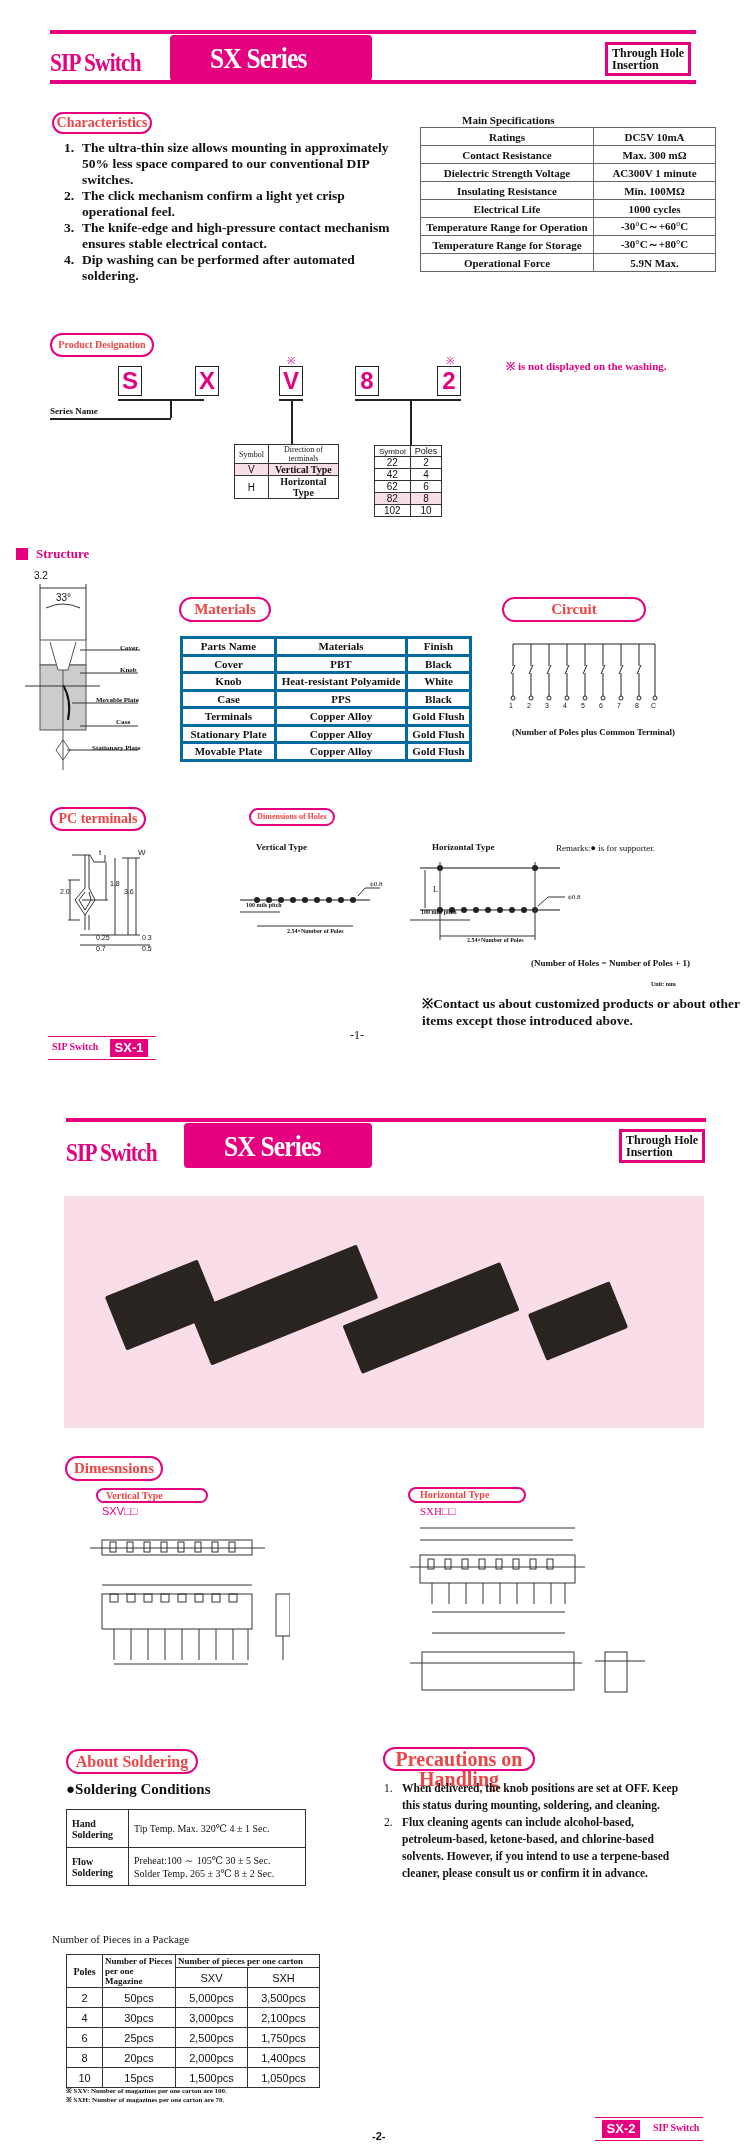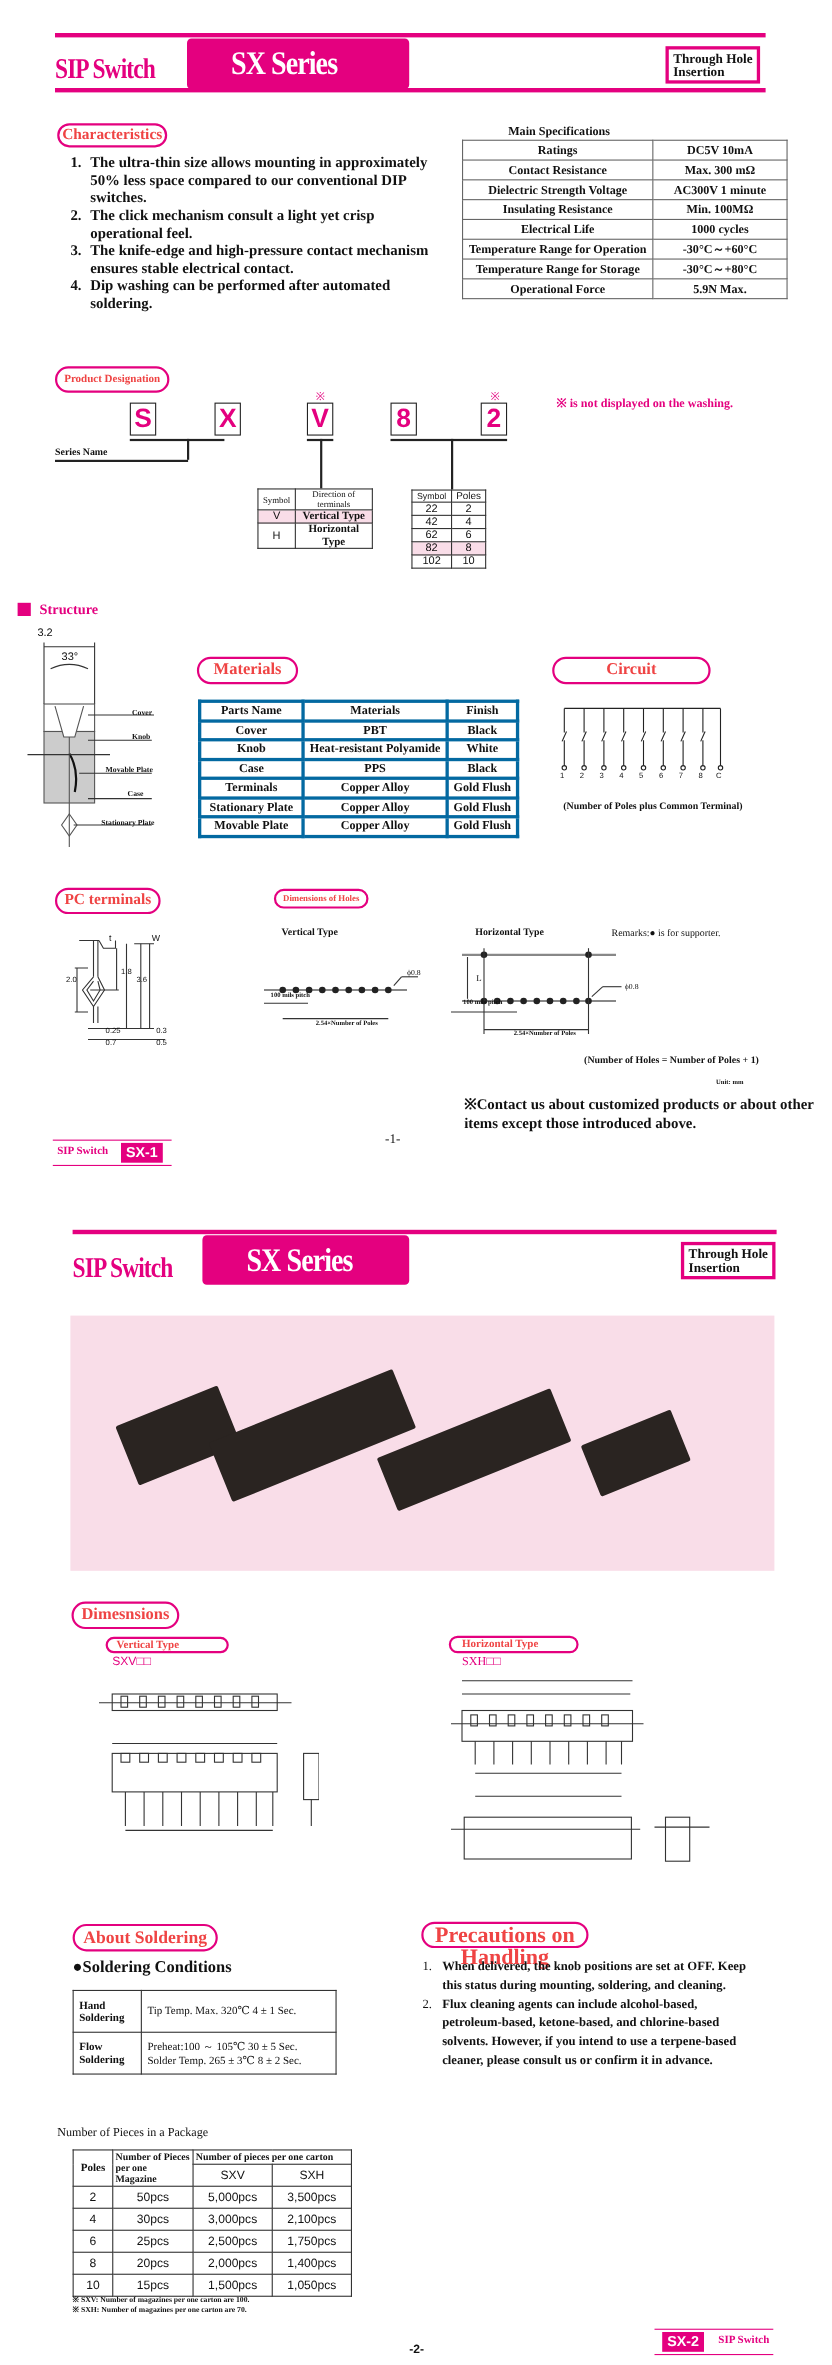--- a/index.html
+++ b/index.html
@@ -47,21 +47,21 @@
   </div>
 
   <div class="pill" style="left:52px;top:112px;width:100px;height:22px;font-size:14px;line-height:18px">Characteristics</div>
   <ul class="list" style="left:64px;top:140px;width:330px">
     <li>
         <span class="n">1.</span>
         <span>The ultra-thin size allows mounting in approximately 50% less space compared to our conventional DIP switches.</span>
       </li>
     <li>
         <span class="n">2.</span>
-        <span>The click mechanism consult a light yet crisp operational feel.</span>
+        <span>The click mechanism confirm a light yet crisp operational feel.</span>
       </li>
     <li>
         <span class="n">3.</span>
         <span>The knife-edge and high-pressure contact mechanism ensures stable electrical contact.</span>
       </li>
     <li>
         <span class="n">4.</span>
         <span>Dip washing can be performed after automated soldering.</span>
       </li>
   </ul>

